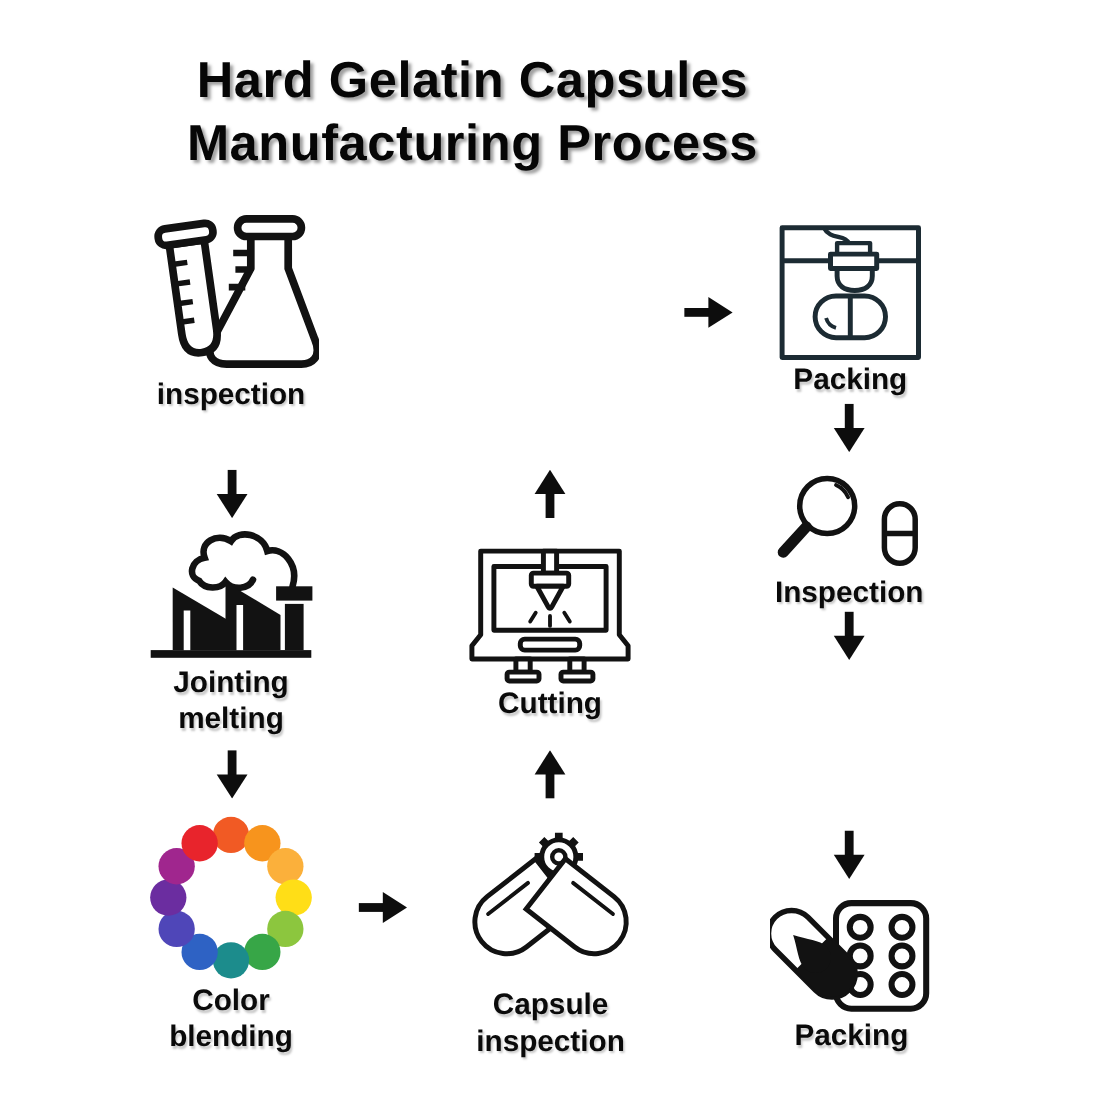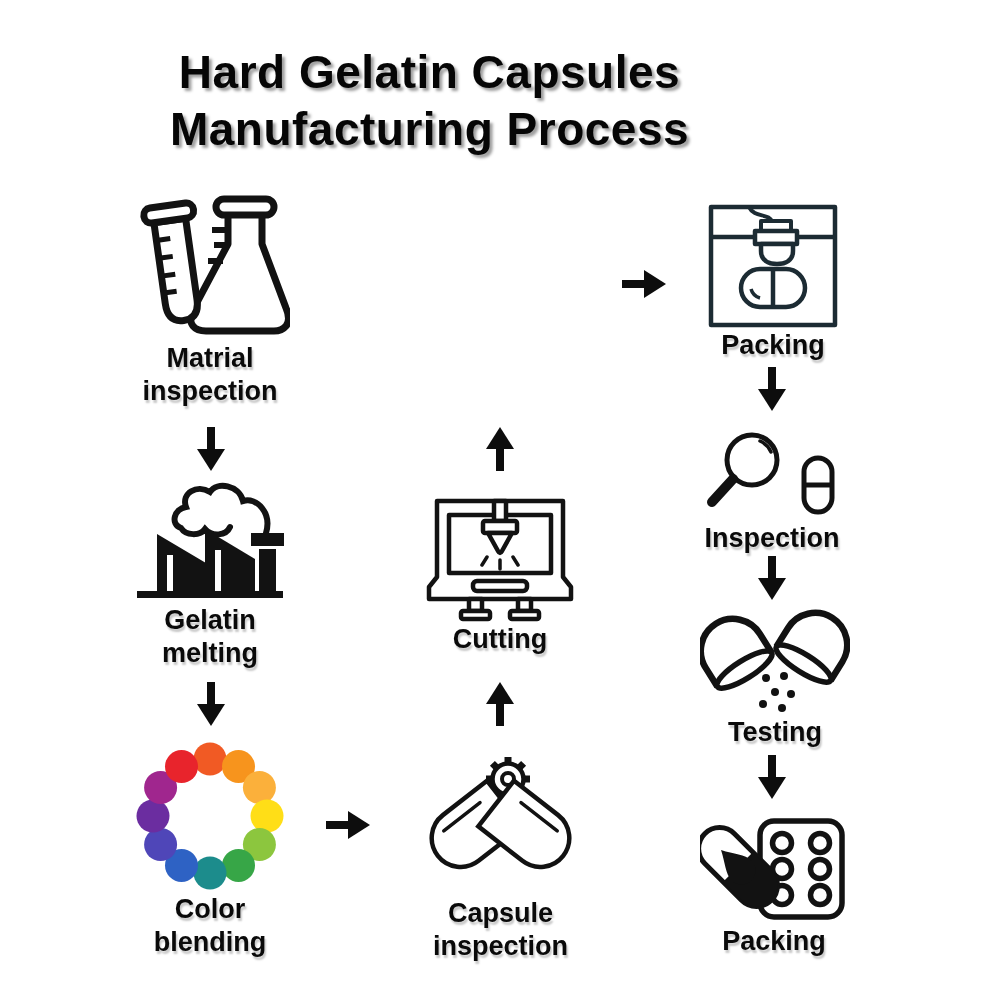--- a/index.html
+++ b/index.html
@@ -32,21 +32,20 @@
         <rect x="86" y="9" width="58" height="16" rx="8"></rect>
         <path d="M82,40 L98,40 M84,55 L98,55 M78,71 L93,71" fill="none" stroke-width="6"></path>
         <g transform="rotate(-8 46 75)">
           <path d="M30,30 L30,112 Q30,131 46,131 Q62,131 62,112 L62,30 Z"></path>
           <rect x="21" y="15" width="50" height="15" rx="7"></rect>
           <path d="M30,48 L44,48 M30,66 L44,66 M30,84 L44,84 M30,101 L43,101" fill="none" stroke-width="5"></path>
         </g>
       </g>
     </svg>
     <div class="label">
-      <div>Matrial</div>
       <div>inspection</div>
     </div>
   </div>
 
   <div class="arrow" style="left:194px;top:427px;">
     <svg width="34" height="44" viewBox="0 0 34 44">
         <rect x="13" y="0" width="8" height="24" fill="currentColor"></rect>
         <polygon points="3,22 31,22 17,44" fill="currentColor"></polygon>
       </svg>
   </div>
@@ -60,21 +59,21 @@
         <path d="M70,114 L70,52 L120,82 L120,114 Z"></path>
         <rect x="124" y="72" width="17" height="42"></rect>
         <rect x="116" y="56" width="33" height="13"></rect>
       </g>
       <g fill="#fff" stroke="none">
         <rect x="32" y="78" width="6" height="36"></rect>
         <rect x="80" y="73" width="6" height="41"></rect>
       </g>
     </svg>
     <div class="label">
-      <div>Gelatin</div>
+      <div>Jointing</div>
       <div>melting</div>
     </div>
   </div>
 
   <div class="arrow" style="left:194px;top:682px;">
     <svg width="34" height="44" viewBox="0 0 34 44">
         <rect x="13" y="0" width="8" height="24" fill="currentColor"></rect>
         <polygon points="3,22 31,22 17,44" fill="currentColor"></polygon>
       </svg>
   </div>
@@ -216,43 +215,20 @@
     </div>
   </div>
 
   <div class="arrow" style="left:755px;top:556px;">
     <svg width="34" height="44" viewBox="0 0 34 44">
         <rect x="13" y="0" width="8" height="24" fill="currentColor"></rect>
         <polygon points="3,22 31,22 17,44" fill="currentColor"></polygon>
       </svg>
   </div>
 
-  <div class="step" style="left:700px;top:604px;width:150px;">
-    <svg class="icon" width="150" height="112" viewBox="0 0 150 112">
-      <g transform="translate(4,16) rotate(-32 32 36)">
-        <path d="M0,52 L0,30 A32,32 0 0 1 64,30 L64,52" fill="#fff" stroke="currentColor" stroke-width="6.5"></path>
-        <ellipse cx="32" cy="52" rx="32" ry="9" fill="#fff" stroke="currentColor" stroke-width="5.5"></ellipse>
-      </g>
-      <g transform="translate(80,10) rotate(32 32 36)">
-        <path d="M0,52 L0,30 A32,32 0 0 1 64,30 L64,52" fill="#fff" stroke="currentColor" stroke-width="6.5"></path>
-        <ellipse cx="32" cy="52" rx="32" ry="9" fill="#fff" stroke="currentColor" stroke-width="5.5"></ellipse>
-      </g>
-      <g fill="currentColor">
-        <circle cx="66" cy="74" r="4"></circle>
-          <circle cx="84" cy="72" r="4"></circle>
-        <circle cx="75" cy="88" r="4"></circle>
-          <circle cx="91" cy="90" r="4"></circle>
-        <circle cx="63" cy="100" r="4"></circle>
-          <circle cx="82" cy="104" r="4"></circle>
-      </g>
-    </svg>
-    <div class="label">
-      <div>Testing</div>
-    </div>
-  </div>
 
   <div class="arrow" style="left:755px;top:755px;">
     <svg width="34" height="44" viewBox="0 0 34 44">
         <rect x="13" y="0" width="8" height="24" fill="currentColor"></rect>
         <polygon points="3,22 31,22 17,44" fill="currentColor"></polygon>
       </svg>
   </div>
 
   <div class="step" style="left:700px;top:815px;width:148px;">
     <svg class="icon" width="148" height="108" viewBox="0 0 148 108">

